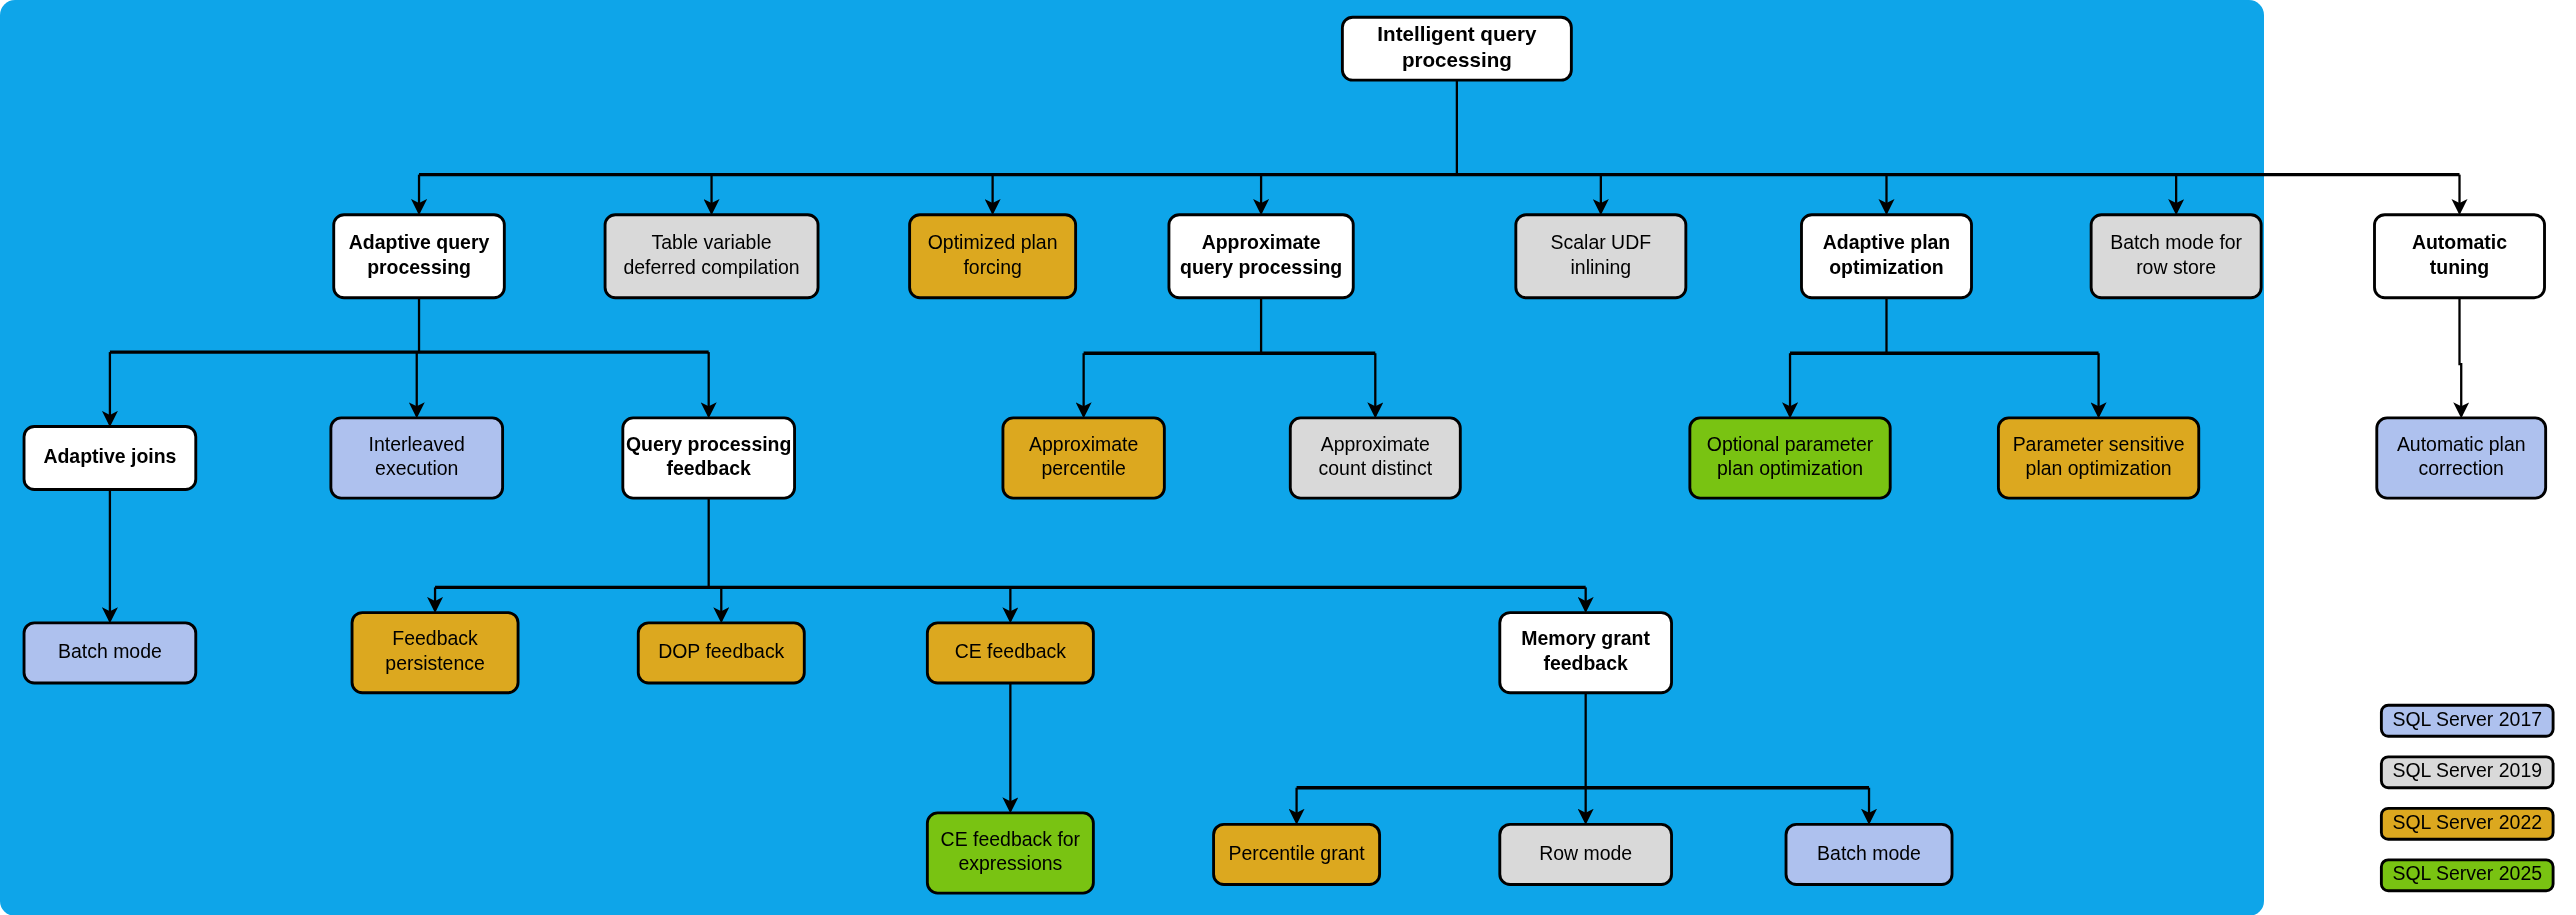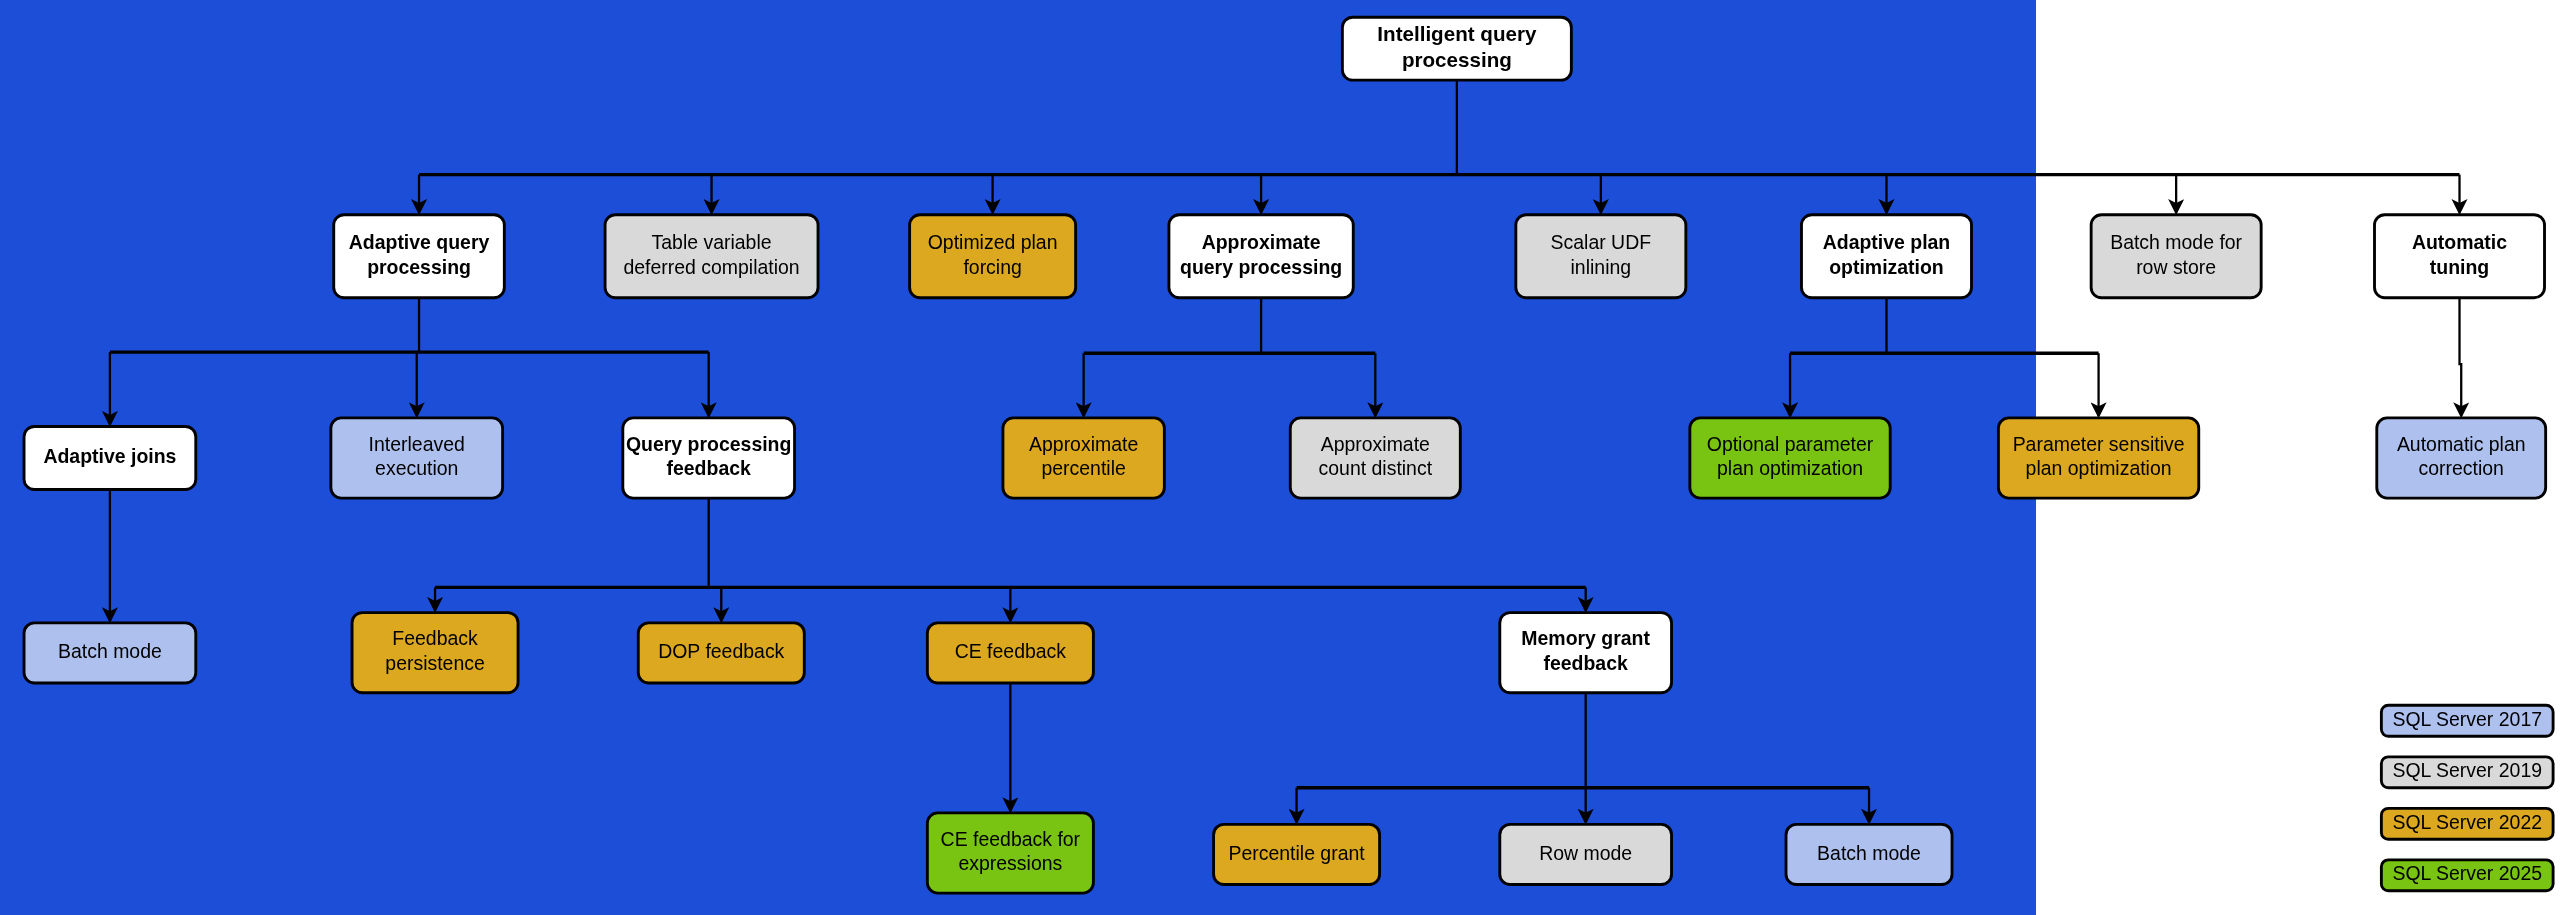--- a/index.html
+++ b/index.html
@@ -9,23 +9,24 @@
     background: #ffffff;
   }
   body {
     width: 2576px;
     height: 916px;
     font-family: "Liberation Sans", sans-serif;
     overflow: hidden;
   }
   #diagram-root {
     position: relative;
-    width: 2036px;
+    width: 2264px;
     height: 916px;
-    background: #1d4ed8;
+    background: #0ea5e9;
+    border-radius: 15px;
   }
   svg.canvas {
     position: absolute;
     inset: 0;
     width: 2576px;
     height: 916px;
     display: block;
   }
   .node-rect {
     stroke: #000000;

